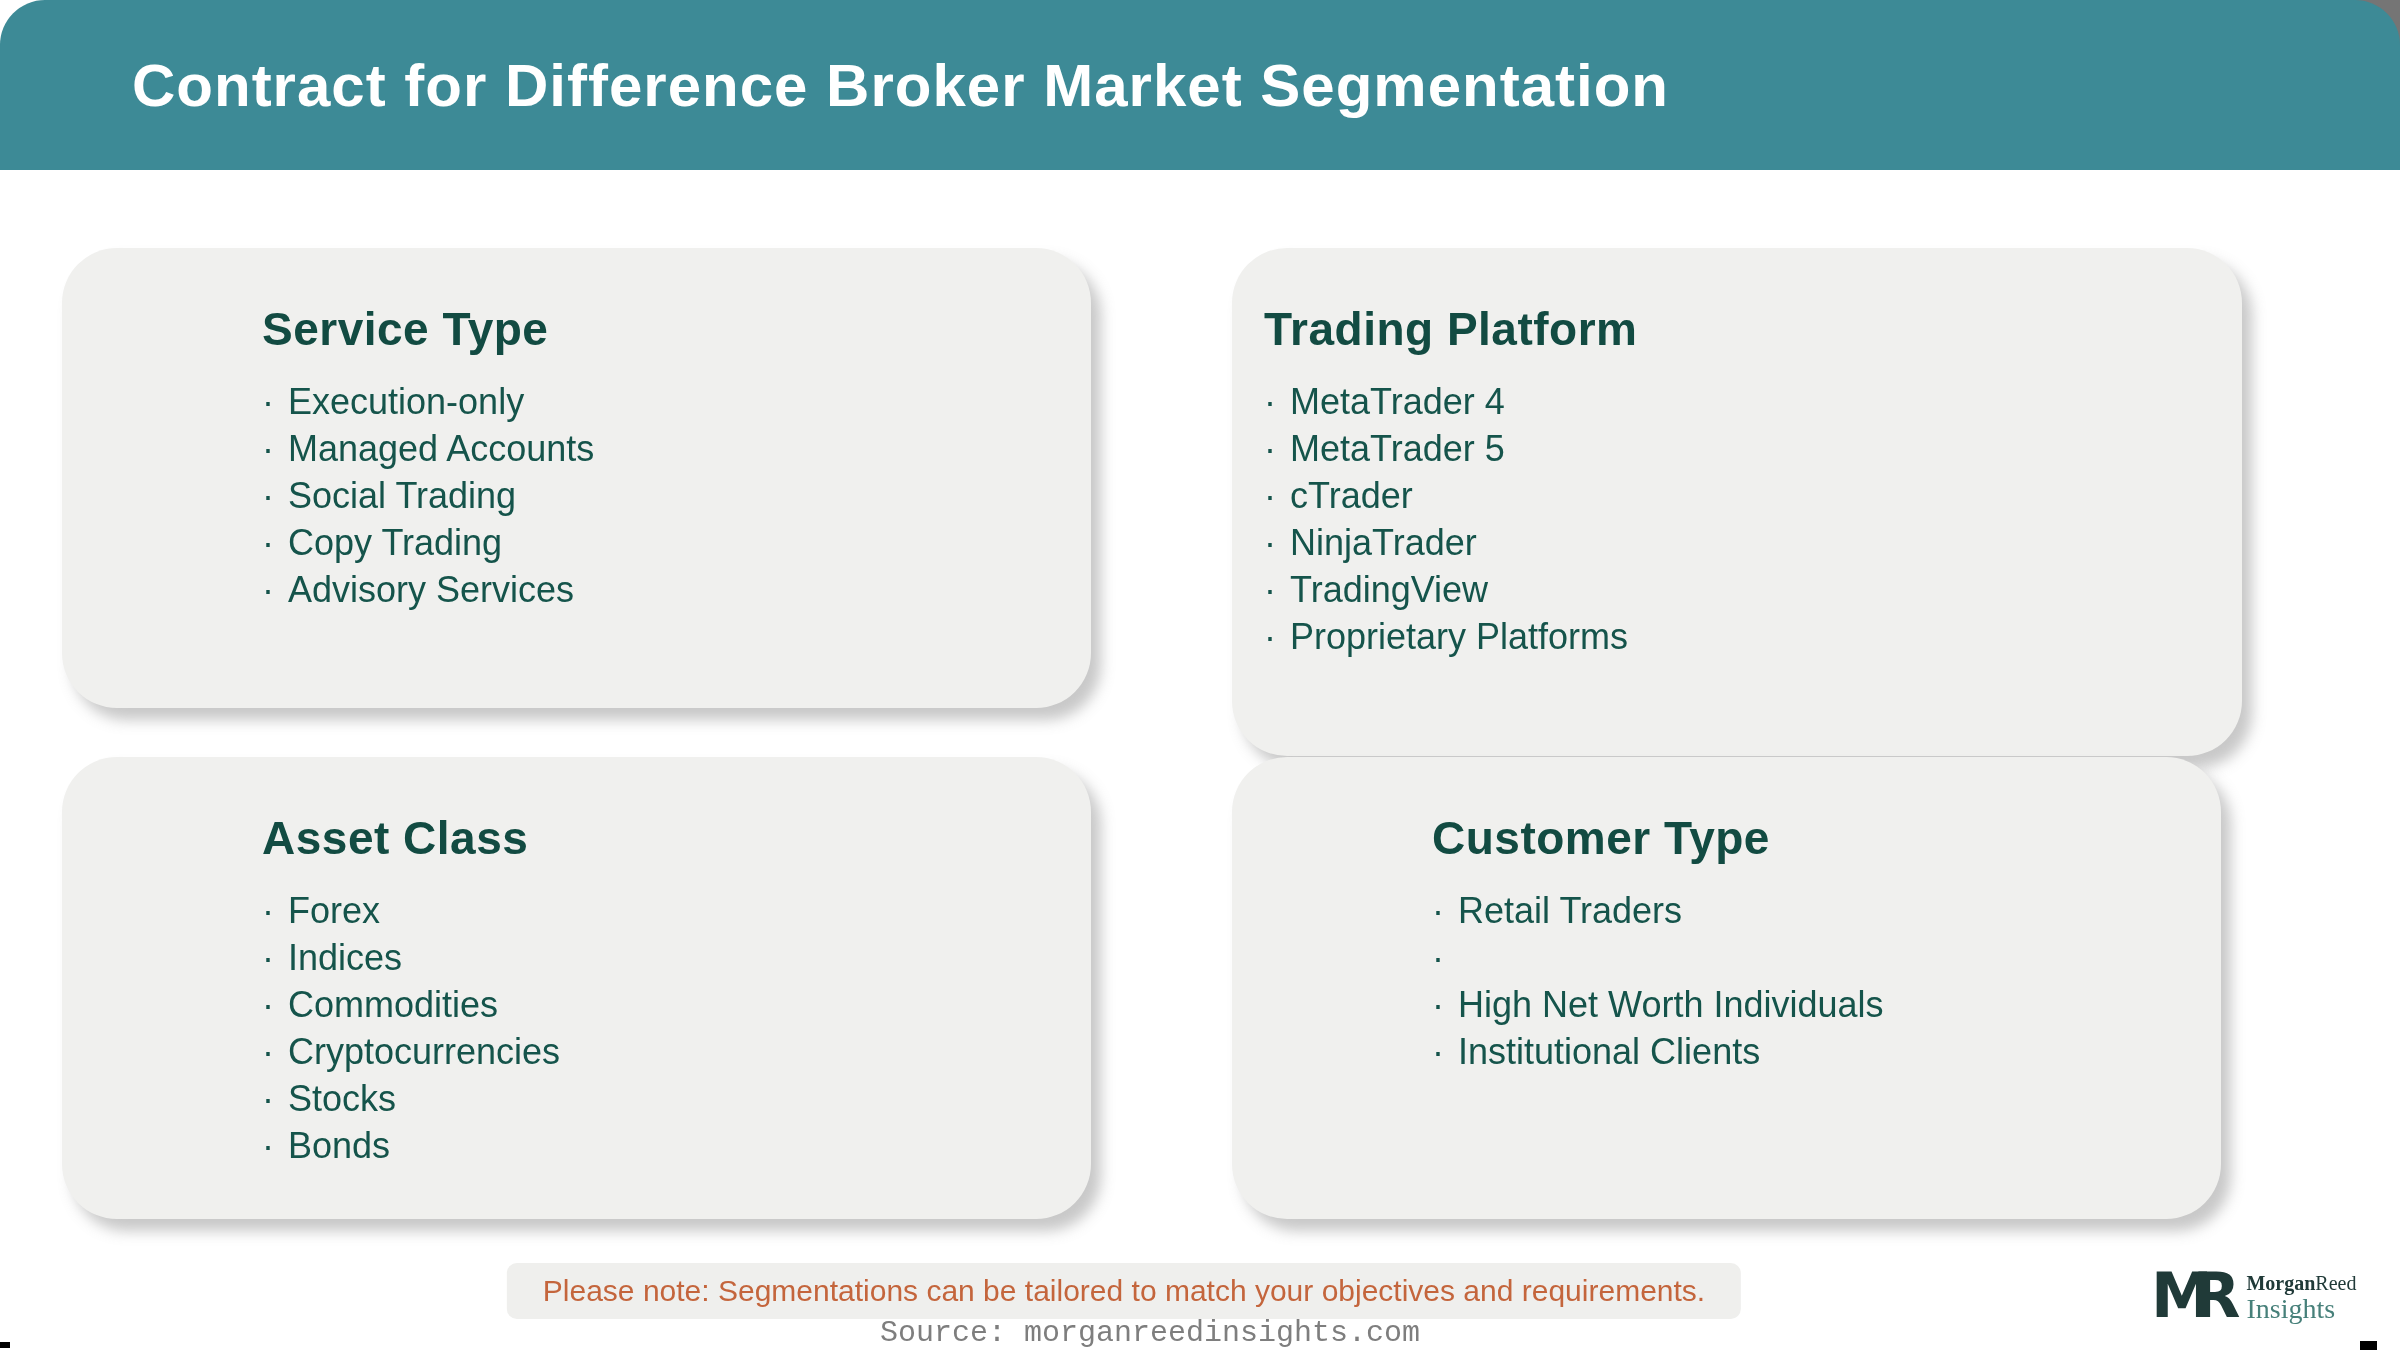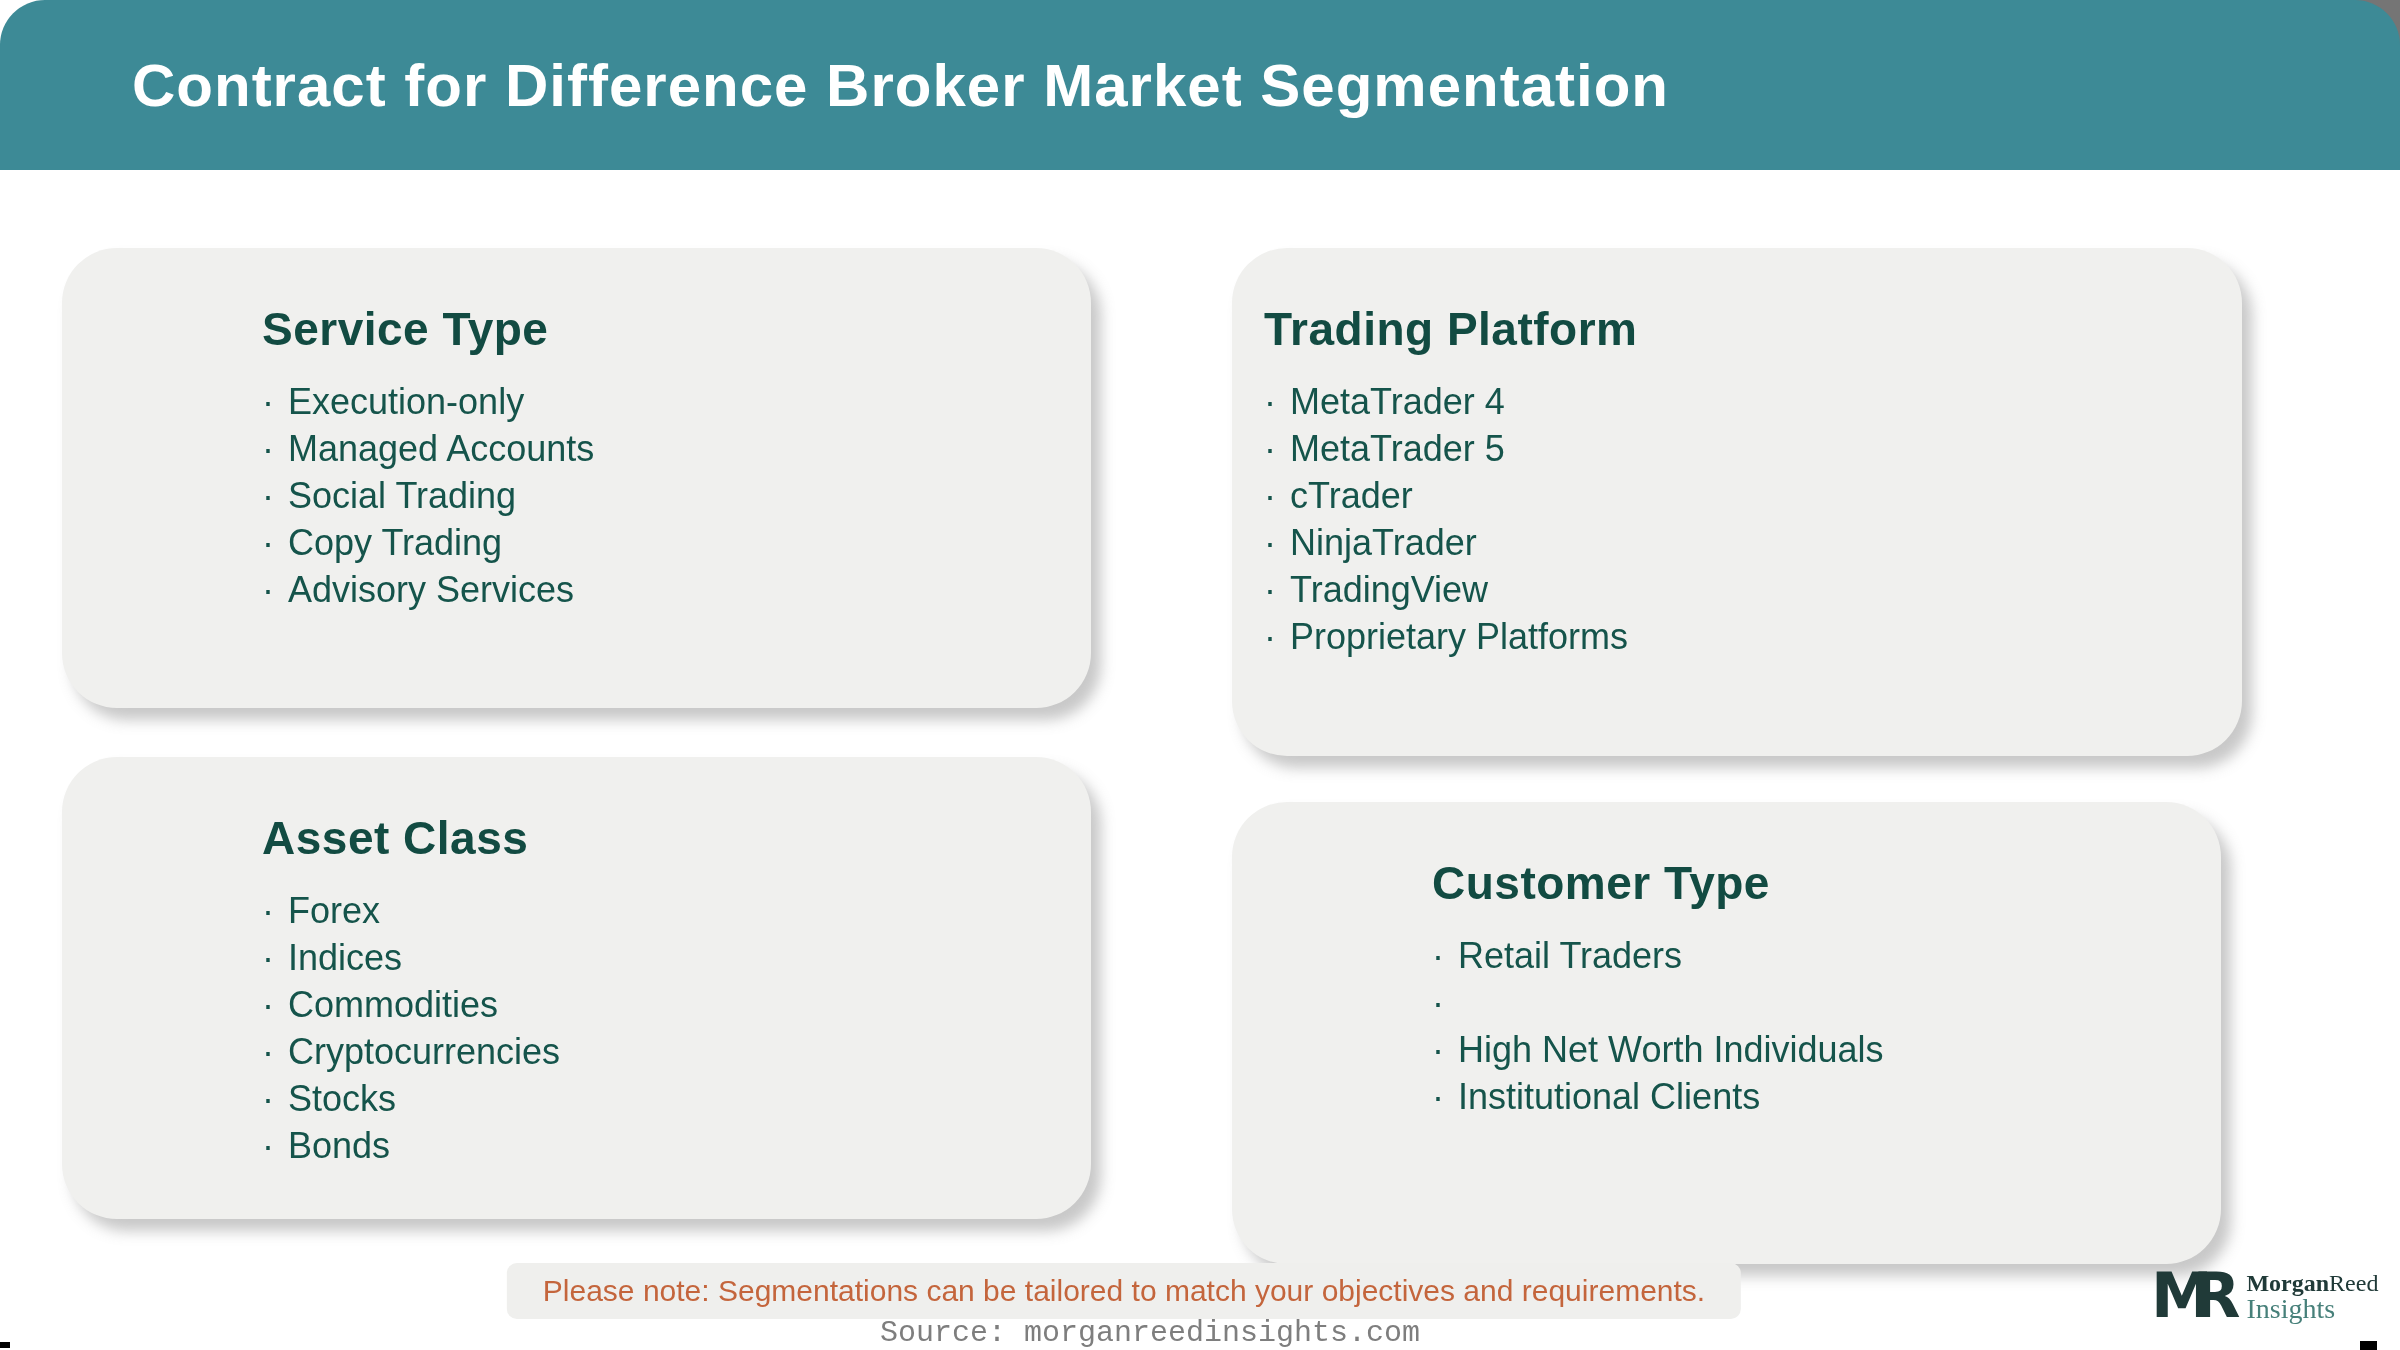--- a/index.html
+++ b/index.html
@@ -54,21 +54,21 @@
     position:absolute;
     background:var(--card-bg,#F0F0EE);
     border-radius:55px;
     box-shadow:10px 12px 14px rgba(110,110,110,0.38);
     padding:54px 40px 0 200px;
     z-index:1;
   }
   .card-1{left:62px;  top:248px; width:1029px; height:460px;}
   .card-2{left:1232px;top:248px; width:1010px; height:508px;padding-left:32px;}
   .card-3{left:62px;  top:757px; width:1029px; height:462px;}
-  .card-4{left:1232px;top:802px; width:989px; height:462px;}
+  .card-4{left:1232px;top:757px; width:989px; height:462px;}
   .card h2{
     color:var(--title-color,#124B42);
     font-size:46px;
     font-weight:bold;
     margin-bottom:22px;
     letter-spacing:0.5px;
   }
   .card ul{
     list-style:none;
     font-size:36px;
@@ -117,21 +117,21 @@
     color:var(--logo-dark,#203A38);
     letter-spacing:-4px;
     line-height:56px;
   }
   .logo .monogram .r{margin-left:-16px;}
   .logo .logo-text{
     margin-left:10px;
     font-family:"Liberation Serif", serif;
     line-height:26px;
   }
-  .logo .brand-line{font-size:24px;color:var(--logo-dark,#203A38);white-space:nowrap;}
+  .logo .brand-line{font-size:20px;color:var(--logo-dark,#203A38);white-space:nowrap;}
   .logo .brand-bold{font-weight:bold;}
   .logo .tagline{font-size:28px;color:var(--logo-teal,#47807A);}
   .mark-bl{
     position:absolute;left:0;top:1342px;width:10px;height:6px;background:#000;z-index:2;
   }
   .mark-br{
     position:absolute;left:2360px;top:1341px;width:17px;height:9px;background:#000;z-index:2;
   }
 </style>
 </head>

